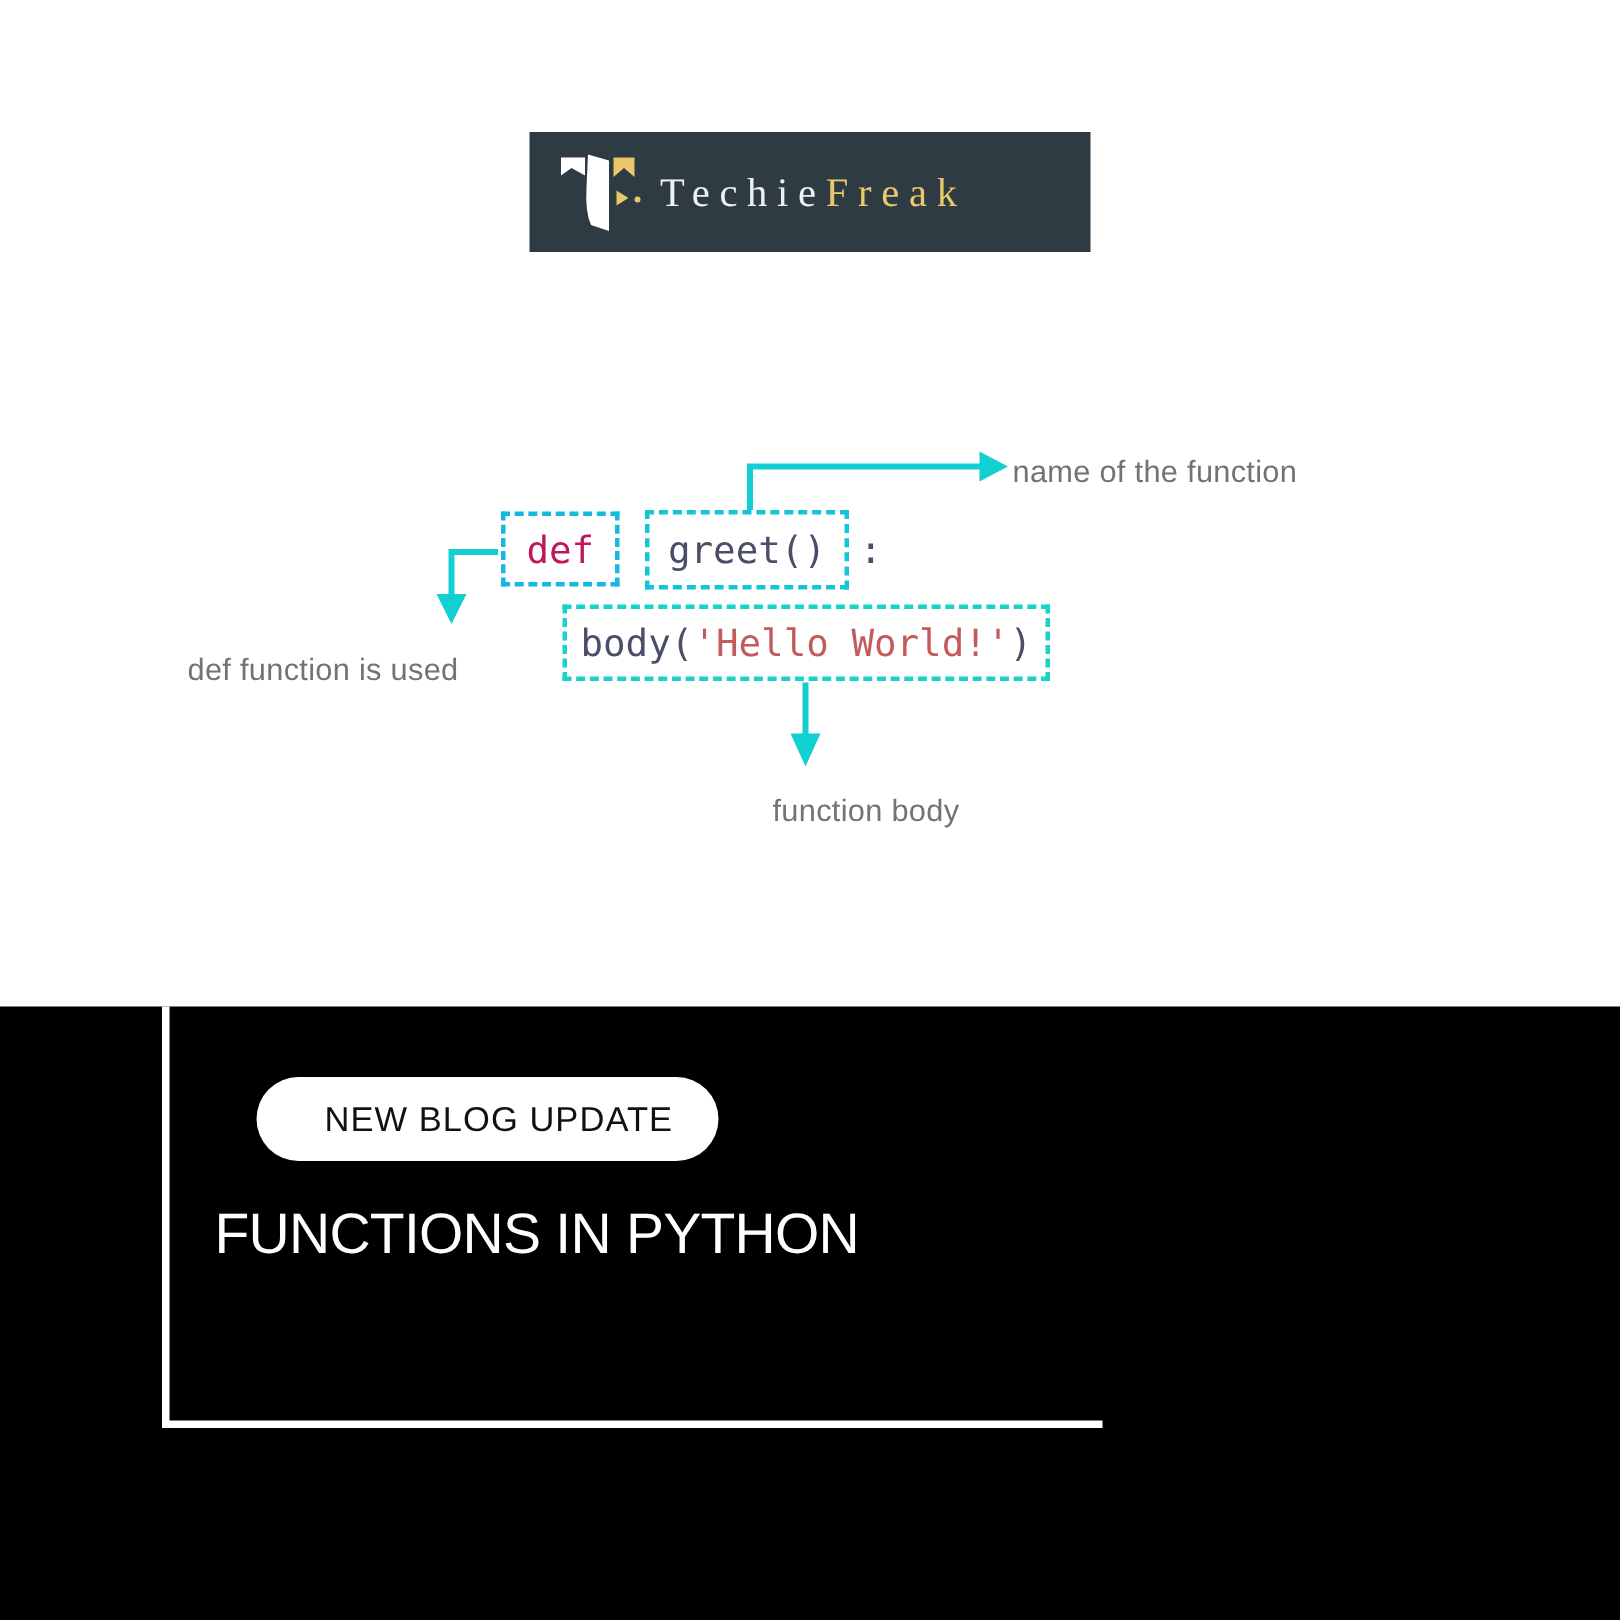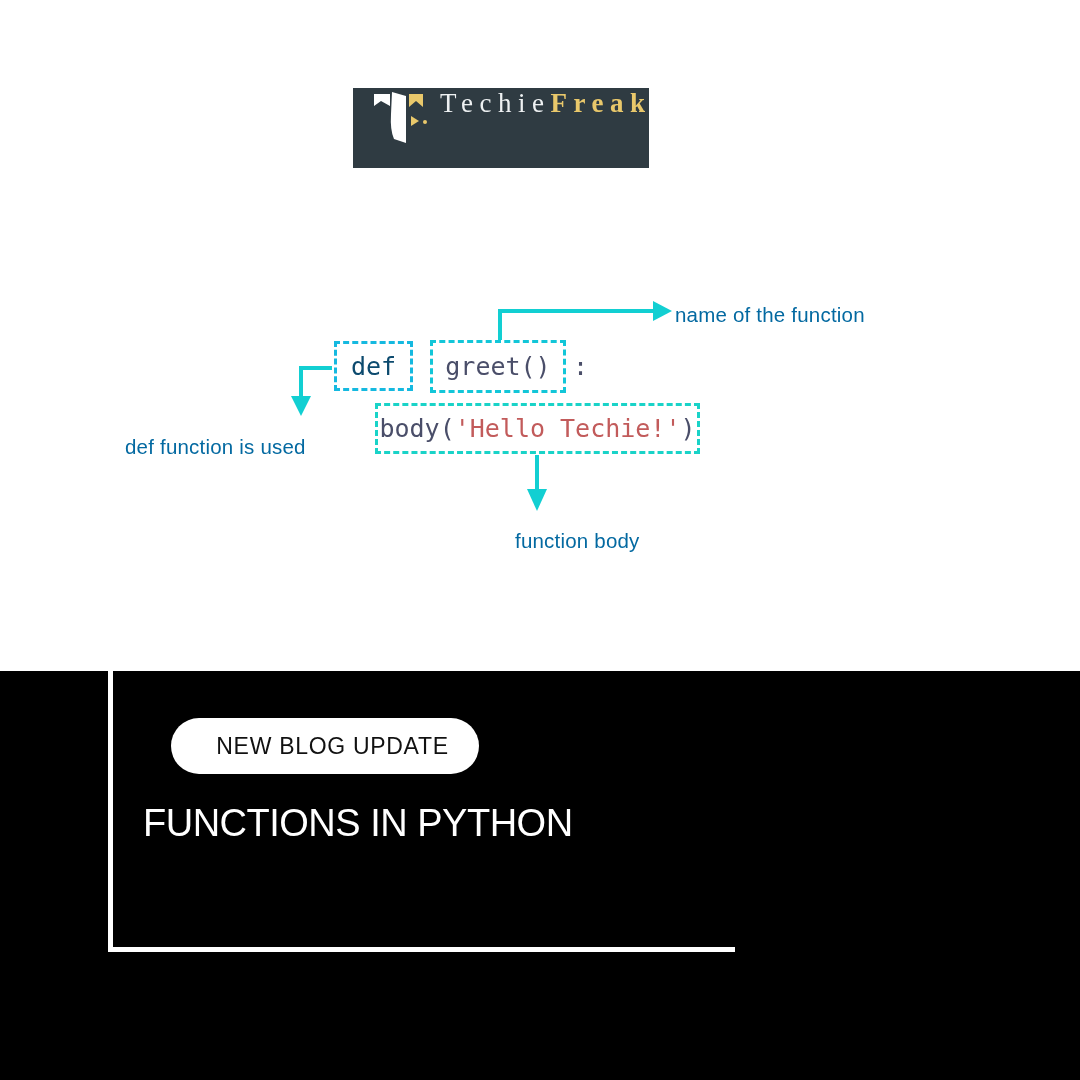--- a/index.html
+++ b/index.html
@@ -12,62 +12,62 @@
   }
 
   
   #top-panel{
     position:absolute; left:0; top:0; width:1080px; height:671px;
     background:#ffffff;
   }
 
   
   #logo-bar{
-    position:absolute; left:353px; top:88px; width:296px; height:80px;
+    position:absolute; left:353px; top:88px; width:374px; height:80px;
     background:#2f3b42;
-    display:flex; align-items:flex-start;
+    display:flex; align-items:center;
   }
   #logo-mark{
     position:relative; width:62px; height:58px; margin-left:17px; flex:0 0 auto;
   }
   #logo-mark svg{ display:block; }
   #logo-word{
     margin-left:8px; display:flex; align-items:baseline;
     font-family:"Liberation Serif", serif;
     font-size:27px; letter-spacing:6.5px; white-space:nowrap;
   }
   #logo-techie{ color:#eef1f2; }
-  #logo-freak{ color:#e9c86b;font-weight:bold; }
+  #logo-freak{ color:#e9c86b; }
   .code{
     font-family:"DejaVu Sans Mono", monospace;
     font-size:25px;
     color:#4a4e69;
     white-space:pre;
   }
-  .kw { color:#0c4a6e;text-align:right; }
+  .kw { color:#be185d;text-align:right; }
   .str{ color:#c25b5b; }
 
   .dashbox{
     position:absolute;
     border:3px dashed #12c8dc;
     display:flex; align-items:center; justify-content:center;
   }
   #box-def   { left:334px; top:341px; width:79px;  height:50px; border-color:#15b9e0; }
   #box-name  { left:430px; top:340px; width:136px; height:53px; border-color:#12c6d8; }
   #box-body  { left:375px; top:403px; width:325px; height:51px; border-color:#19d3c8; }
 
   #colon{
     position:absolute; left:573px; top:352px;
   }
 
   .anno{
     position:absolute;
     font-family:"Liberation Sans", sans-serif;
     font-size:20.5px;
-    color:#0369a1;
+    color:#737373;
     letter-spacing:0.2px;
     line-height:31px;
   }
   #anno-name { left:675px; top:299px; white-space:nowrap; }
   #anno-def  { left:125px; top:431px; width:230px; text-align:left; }
   #anno-body { left:471px; top:525px; white-space:nowrap;margin-left:44px; }
 
   #arrows{ position:absolute; left:0; top:0; width:1080px; height:671px; }
 
   
@@ -142,21 +142,21 @@
     <span class="code kw">def</span>
   </div>
 
   <div class="dashbox" id="box-name">
     <span class="code">greet()</span>
   </div>
 
   <span class="code" id="colon">:</span>
 
   <div class="dashbox" id="box-body">
-    <span class="code"><span>body(</span><span class="str">'Hello Techie!'</span><span>)</span></span>
+    <span class="code"><span>body(</span><span class="str">'Hello World!'</span><span>)</span></span>
   </div>
 
   <div class="anno" id="anno-name">name of the function</div>
 
   <div class="anno" id="anno-def">
     <div>def function is used</div>
   </div>
 
   <div class="anno" id="anno-body">function body</div>
 </div>

